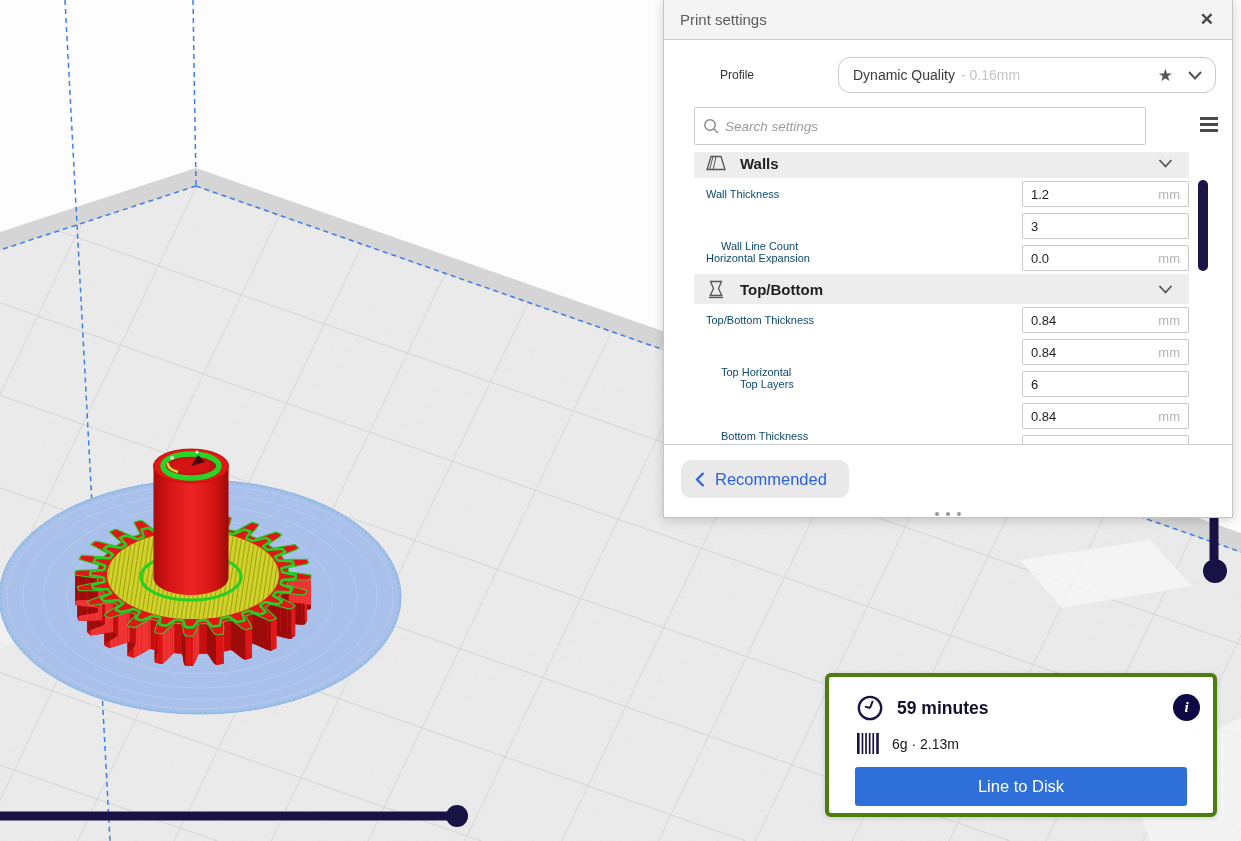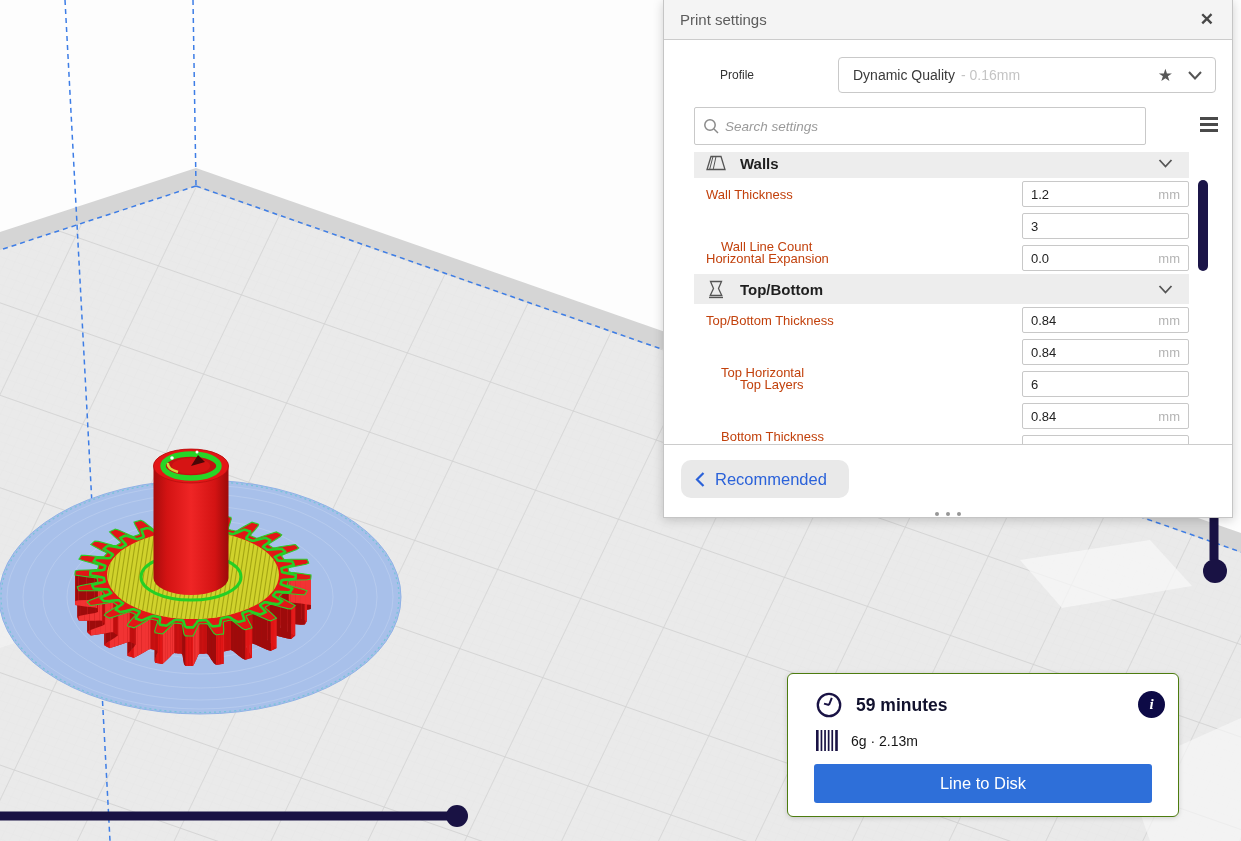--- a/index.html
+++ b/index.html
@@ -15,21 +15,21 @@
            box-shadow:0 2px 10px rgba(0,0,0,.18); z-index:10; }
   .panel-header { position:absolute; left:0; right:0; top:0; height:40px; background:#f4f4f4;
                   border-bottom:1px solid #cccccc; display:flex; align-items:center;
                   justify-content:space-between; padding:0 18px 0 16px; }
   .panel-title { font-size:15px; color:#5c5c5c; }
   .close-x { font-size:17px; font-weight:bold; color:#474747; cursor:default; line-height:1; }
 
   .profile-row { position:absolute; left:16px; right:16px; top:57px; height:36px;
                  display:flex; align-items:center; }
   .profile-label { width:118px; font-size:12px; color:#333;margin-left:40px; }
-  .profile-select { flex:1; height:36px; border:1px solid #c9c9c9; border-radius:4px;
+  .profile-select { flex:1; height:36px; border:1px solid #c9c9c9; border-radius:12px;
                     background:#fff; display:flex; align-items:center; padding-left:14px;
                     font-size:14px; }
   .profile-value { color:#3a3a3a; }
   .profile-suffix { color:#c4c4c4; margin-left:6px; }
   .star { margin-left:auto; color:#585858; font-size:17px; }
   .dd-chevron { margin:0 13px 0 15px; display:flex; }
 
   .search-row { position:absolute; left:30px; top:107px; height:38px; width:510px; }
   .search-box { position:absolute; left:0; top:0; width:452px; height:38px; }
   .search-box input { width:100%; height:100%; border:1px solid #c9c9c9; border-radius:2px;
@@ -41,21 +41,21 @@
                flex-direction:column; gap:3px; cursor:default; }
   .hamburger div { height:3px; background:#4a4a4a; }
 
   .settings-list { position:absolute; left:30px; top:152px; width:495px; height:292px; overflow:hidden; }
   .settings-content { position:relative; margin-top:-4px; }
   .sec-header { height:30px; background:#ededed; display:flex; align-items:center; padding:0 10px; }
   .sec-icon { width:24px; display:flex; justify-content:center; }
   .sec-label { font-size:15px; font-weight:bold; color:#1f1f1f; margin-left:12px; }
   .sec-chevron { margin-left:auto; margin-right:6px; display:flex; }
   .setting-row { height:32px; position:relative; display:flex; align-items:center; }
-  .setting-row .row-label { font-size:13px; color:#c2410c; }
+  .setting-row .row-label { font-size:11px; color:#0c4a6e; }
   .indent0 .row-label { padding-left:12px; }
   .indent1 .row-label { padding-left:27px;margin-top:40px; }
   .indent2 .row-label { padding-left:46px; }
   .row-input { position:absolute; right:0; top:3px; width:167px; height:26px;
                border:1px solid #c8c8c8; border-radius:2px; background:#fff;
                display:flex; align-items:center; }
   .row-value { font-size:13px; color:#222; padding-left:8px; }
   .row-unit { position:absolute; right:8px; font-size:13px; color:#b4b4b4; }
 
   .scrollbar { position:absolute; left:534px; top:180px; width:10px; height:91px;
@@ -65,22 +65,22 @@
                   border-top:1px solid #cccccc; background:#fff; }
   .recommended-btn { position:absolute; left:17px; top:15px; height:38px;
                      padding:0 22px 0 14px; background:#e9e9e9; border-radius:10px;
                      display:flex; align-items:center; cursor:default; }
   .recommended-label { color:#2b62d9; font-size:16.5px; margin-left:10px; }
   .drag-dots { position:absolute; left:0; right:0; bottom:1px; display:flex;
                justify-content:center; gap:7px; }
   .drag-dots div { width:4px; height:4px; border-radius:50%; background:#979797; }
 
   
-  .action-card { position:absolute; left:787px; top:673px; width:392px; height:144px;
-                 background:#fff; border:1px solid #4d7c0f; border-radius:6px;
+  .action-card { position:absolute; left:825px; top:673px; width:392px; height:144px;
+                 background:#fff; border:4px solid #4d7c0f; border-radius:6px;
                  box-shadow:0 1px 5px rgba(0,0,0,.15); z-index:10; }
   .time-row { position:absolute; left:27px; top:17px; display:flex; align-items:center; }
   .time-text { font-size:17.5px; font-weight:bold; color:#12122e; margin-left:13px; }
   .info-badge { position:absolute; right:13px; top:17px; width:27px; height:27px; border-radius:50%;
                 background:#0d0a46; color:#fff; display:flex; align-items:center; justify-content:center;
                 font-family:"Liberation Serif", serif; font-style:italic; font-weight:bold; font-size:15px; }
   .mat-row { position:absolute; left:28px; top:56px; display:flex; align-items:center; }
   .mat-text { font-size:14px; color:#161616; margin-left:13px; }
   .save-btn { position:absolute; left:26px; right:26px; top:90px; height:39px;
               background:#2e6fd9; border-radius:3px; color:#fff; font-size:16.5px;

